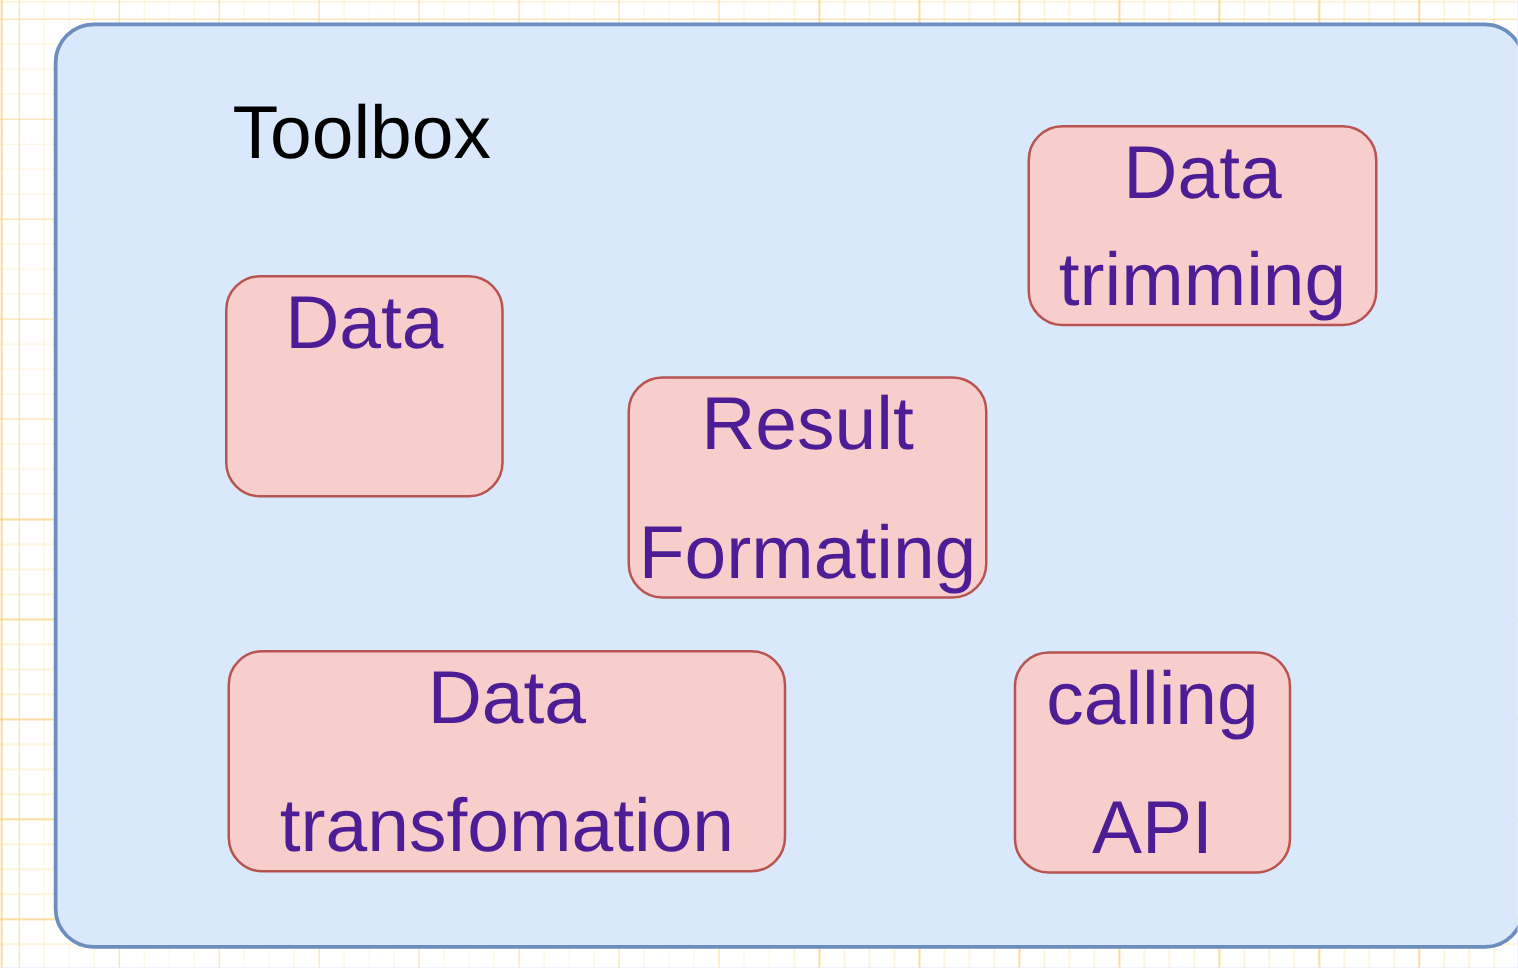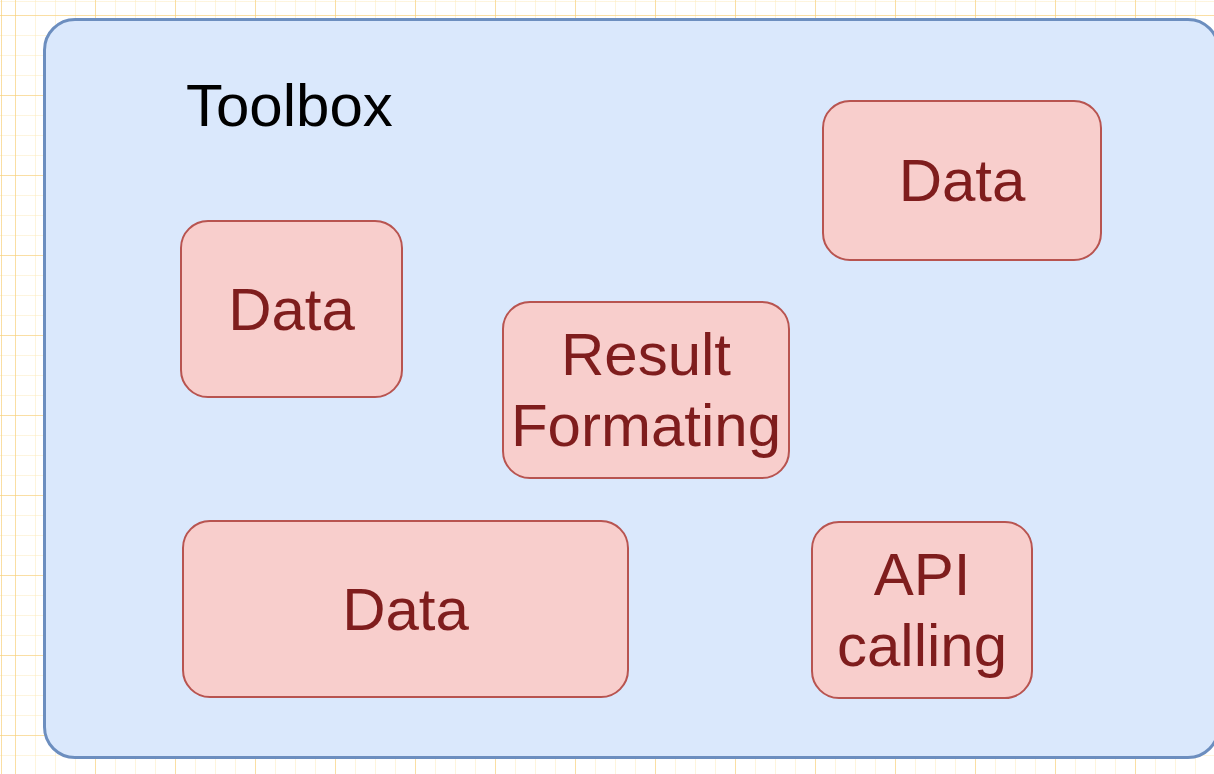--- a/index.html
+++ b/index.html
@@ -40,54 +40,56 @@
 
   .node {
     position: absolute;
     box-sizing: border-box;
     background: #f8cecc;
     border: 2.5px solid #b85450;
     border-radius: 28px;
     display: flex;
     flex-direction: column;
     align-items: center;
-    justify-content: center;
+    justify-content: space-between;
     text-align: center;
-    color: #7f1d1d;
+    color: #4c1d95;
     font-size: 60px;
     line-height: 71px;
   }
   .node span { display: block; white-space: nowrap; }
 
   .node-data-clean        { left: 134px; top: 199px; width: 223px; height: 178px; }
   .node-data-trimming     { left: 776px; top:  79px; width: 280px; height: 161px; }
   .node-result-formating  { left: 456px; top: 280px; width: 288px; height: 178px; }
   .node-data-transfomation{ left: 136px; top: 499px; width: 447px; height: 178px; }
   .node-api-calling       { left: 765px; top: 500px; width: 222px; height: 178px; }
 </style>
 </head>
 <body>
 
 <div class="container">
   <div class="container-title">Toolbox</div>
 
   <div class="node node-data-trimming">
     <span>Data</span>
+    <span>trimming</span>
   </div>
 
   <div class="node node-data-clean">
     <span>Data</span>
   </div>
 
   <div class="node node-result-formating">
     <span>Result</span>
     <span>Formating</span>
   </div>
 
   <div class="node node-data-transfomation">
     <span>Data</span>
+    <span>transfomation</span>
   </div>
 
   <div class="node node-api-calling">
+    <span>calling</span>
     <span>API</span>
-    <span>calling</span>
   </div>
 </div>
 
 </body></html>

